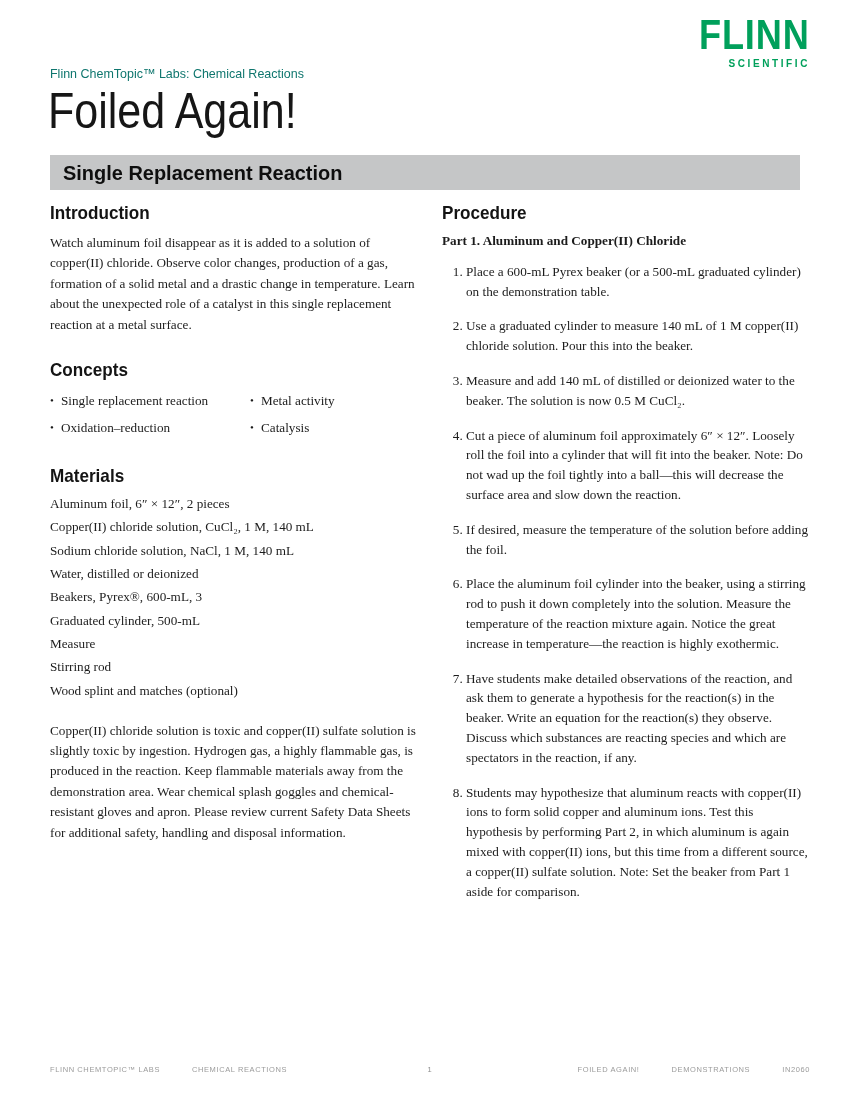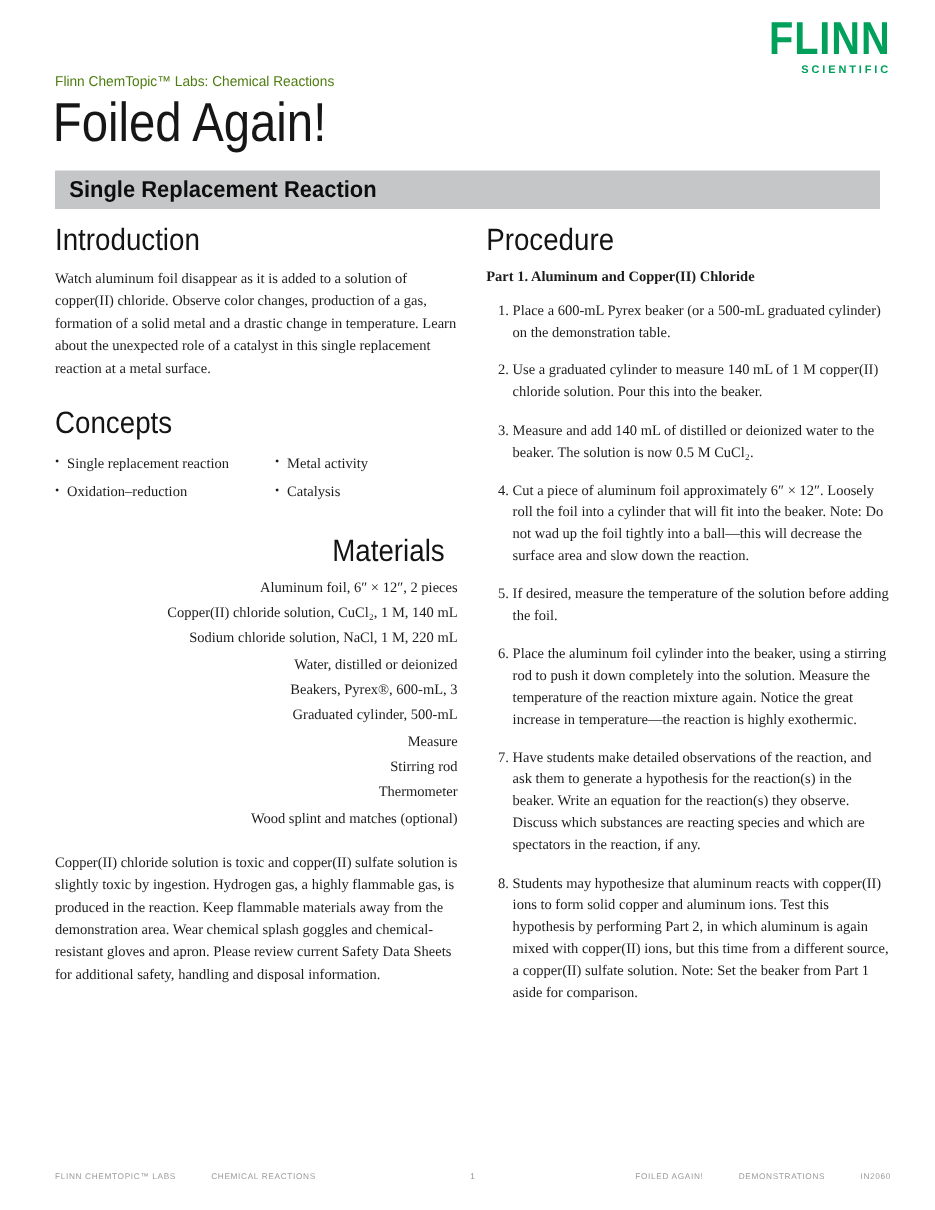--- a/index.html
+++ b/index.html
@@ -15,47 +15,47 @@
     position:relative;overflow:hidden;
     font-family:"Liberation Serif","DejaVu Serif",serif;color:var(--ink);
   }
   
   .logo{position:absolute;top:14px;right:40px;text-align:right;color:var(--brand-green);
         font-family:"Liberation Sans",sans-serif;line-height:1;}
   .logo-word{font-size:42px;font-weight:700;display:inline-block;
              transform:scaleX(0.86);transform-origin:100% 50%;letter-spacing:1px;}
   .logo-tag{font-size:10px;font-weight:700;letter-spacing:2.6px;margin-top:3px;}
   .eyebrow{position:absolute;left:50px;top:66px;
-           font-family:"Liberation Sans",sans-serif;font-size:13px;color:#4d7c0f;}
+           font-family:"Liberation Sans",sans-serif;font-size:13px;color:#0f766e;}
   .eyebrow span{display:inline-block;transform:scaleX(0.96);transform-origin:0 50%;}
   .title{position:absolute;left:48px;top:86px;margin:0;
          font-family:"Liberation Sans",sans-serif;font-weight:400;font-size:50px;
          color:#161616;line-height:1;}
   .title span{display:inline-block;transform:scaleX(0.86);transform-origin:0 50%;}
   .subtitle-bar{position:absolute;left:50px;top:155px;width:750px;height:35px;
                 background:var(--bar-gray);display:flex;align-items:center;padding-left:13px;}
   .subtitle-bar span{font-family:"Liberation Sans",sans-serif;font-weight:700;font-size:21px;
                      color:#0e0e0e;display:inline-block;transform:scaleX(0.95);transform-origin:0 50%;}
   
   .columns{position:absolute;left:50px;top:203px;width:762px;display:flex;gap:26px;}
   .col-left{width:366px;flex:none;}
   .col-right{flex:1;}
-  h2.sec{margin:0 0 9px 0;font-family:"Liberation Sans",sans-serif;font-weight:400;
-         font-size:28px;color:#141414;line-height:1.1;}
+  h2.sec{margin:0 0 9px 0;font-family:"Liberation Sans",sans-serif;font-weight:700;
+         font-size:19px;color:#141414;line-height:1.1;}
   h2.sec span{display:inline-block;transform:scaleX(0.9);transform-origin:0 50%;}
   .body-text{margin:0;font-size:13.2px;line-height:1.55;}
   .mt{margin-top:25px;}
   
   .concepts-grid{display:flex;}
   .concepts-col{margin:0;padding:0;list-style:none;}
   .concepts-col.c1{width:200px;}
   .concept-item{font-size:13.2px;line-height:1.1;margin:4px 0 12px 0;padding-left:11px;position:relative;}
   .concept-item::before{content:"•";position:absolute;left:0;top:0;font-size:11px;}
   
-  .materials-list{margin:2px 0 0 12px;padding:0;list-style:none;}
+  .materials-list{margin:2px 0 0 0;padding:0;list-style:none;}
   .materials-list li{font-size:13.2px;line-height:1.2;margin-bottom:7.5px;}
   
   .part-title{margin:2px 0 13px 0;font-size:13.2px;font-weight:700;}
   .steps{margin:0;padding-left:24px;}
   .steps li{font-size:13.2px;line-height:1.5;margin-bottom:15px;}
   
   .footer{position:absolute;left:50px;right:40px;top:1062px;height:14px;
           font-family:"Liberation Sans",sans-serif;font-size:7.5px;letter-spacing:0.6px;
           color:var(--footer-gray);display:flex;align-items:center;}
   .footer .fgroup{display:flex;gap:32px;}
@@ -104,34 +104,33 @@
             <li class="concept-item">Single replacement reaction</li>
             <li class="concept-item">Oxidation–reduction</li>
           </ul>
           <ul class="concepts-col">
             <li class="concept-item">Metal activity</li>
             <li class="concept-item">Catalysis</li>
           </ul>
         </div>
       </section>
 
-      <section class="mt" style="margin-top:19px;text-align:right;">
+      <section class="mt" style="margin-top:19px;">
         <h2 class="sec">
           <span>Materials</span>
         </h2>
         <ul class="materials-list">
           <li>Aluminum foil, 6″ × 12″, 2 pieces</li>
           <li>Copper(II) chloride solution, CuCl₂, 1 M, 140 mL</li>
-          <li>Sodium chloride solution, NaCl, 1 M, 220 mL</li>
+          <li>Sodium chloride solution, NaCl, 1 M, 140 mL</li>
           <li>Water, distilled or deionized</li>
           <li>Beakers, Pyrex®, 600-mL, 3</li>
           <li>Graduated cylinder, 500-mL</li>
           <li>Measure</li>
           <li>Stirring rod</li>
-          <li>Thermometer</li>
           <li>Wood splint and matches (optional)</li>
         </ul>
       </section>
 
       <section class="mt" style="margin-top:22px;">
         <p class="body-text">Copper(II) chloride solution is toxic and copper(II) sulfate solution is slightly toxic by ingestion. Hydrogen gas, a highly flammable gas, is produced in the reaction. Keep flammable materials away from the demonstration area. Wear chemical splash goggles and chemical-resistant gloves and apron. Please review current Safety Data Sheets for additional safety, handling and disposal information.</p>
       </section>
 
     </div>
 

